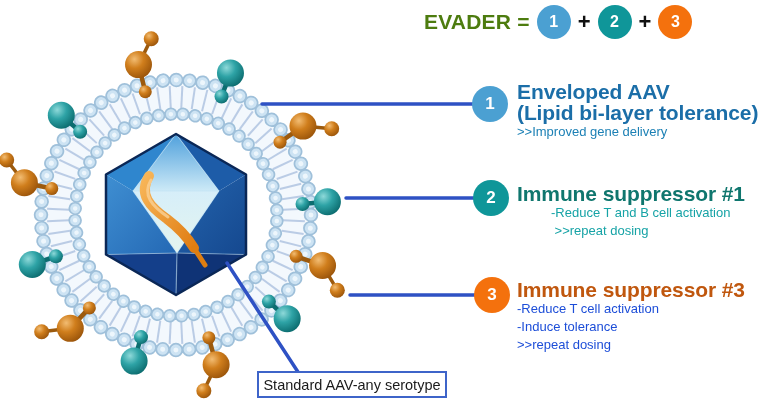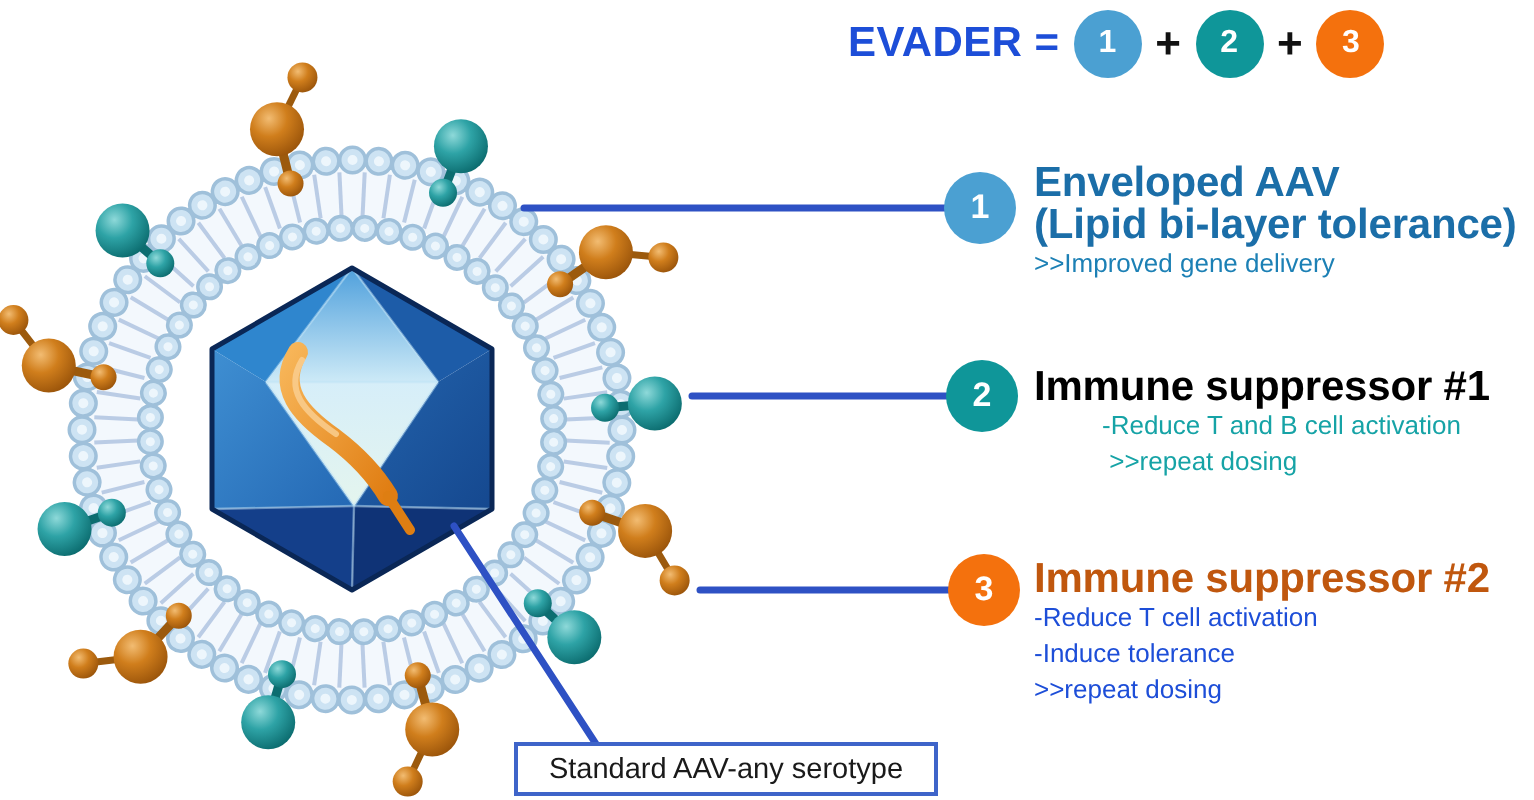--- a/index.html
+++ b/index.html
@@ -4,44 +4,44 @@
 <style>
   html,body{margin:0;padding:0;background:#fff;}
   .stage{
     position:relative;width:767px;height:400px;overflow:hidden;background:#fff;
     font-family:"Liberation Sans",sans-serif;
   }
   .stage svg{position:absolute;left:0;top:0;}
   .abs{position:absolute;}
   
   .evader{left:424px;top:3px;height:38px;display:flex;align-items:center;gap:7px;}
-  .evader-label{font-size:21px;font-weight:bold;color:#1d4ed8;letter-spacing:.2px;}
+  .evader-label{font-size:21px;font-weight:bold;color:#4d7c0f;letter-spacing:.2px;}
   .plus{font-size:22px;font-weight:bold;color:#111;line-height:1;}
   .badge{
     border-radius:50%;color:#fff;font-weight:bold;
     display:flex;align-items:center;justify-content:center;
   }
   .badge.sm{width:34px;height:34px;font-size:16px;}
   .badge.md{width:36px;height:36px;font-size:17px;}
   .c-blue{background:#4BA0D2;}
   .c-teal{background:#0F9699;}
   .c-orange{background:#F4710D;}
   
   .ann{white-space:nowrap;}
   .ann-title{font-size:21px;font-weight:bold;line-height:21px;letter-spacing:-.1px;}
   .ann-bullet{font-size:13px;line-height:18px;white-space:pre;}
   .t-blue{color:#1B6EA8;}
   .b-blue{color:#1C80B5;}
-  .t-teal{color:#000000;}
+  .t-teal{color:#0f766e;}
   .b-teal{color:#16A3A6;margin-left:34px;}
   .t-orange{color:#C0570E;}
   .b-orange{color:#1d4ed8;}
   
   .callout-box{
-    left:257px;top:371px;width:212px;height:27px;
+    left:257px;top:371px;width:190px;height:27px;
     background:#fff;border:2px solid #3E64C9;box-sizing:border-box;
     display:flex;align-items:center;justify-content:center;
     font-size:14.5px;color:#1a1a1a;
   }
 </style>
 </head>
 <body>
 
 <div class="stage">
 
@@ -263,21 +263,21 @@
 
   <div class="abs badge md c-teal" style="left:473px;top:180px;">2</div>
   <div class="abs ann" style="left:517px;top:183px;">
     <div class="ann-title t-teal">Immune suppressor #1</div>
     <div class="ann-bullet b-teal">-Reduce T and B cell activation</div>
     <div class="ann-bullet b-teal"> &gt;&gt;repeat dosing</div>
   </div>
 
   <div class="abs badge md c-orange" style="left:474px;top:277px;">3</div>
   <div class="abs ann" style="left:517px;top:279px;">
-    <div class="ann-title t-orange">Immune suppressor #2</div>
+    <div class="ann-title t-orange">Immune suppressor #3</div>
     <div class="ann-bullet b-orange">-Reduce T cell activation</div>
     <div class="ann-bullet b-orange">-Induce tolerance</div>
     <div class="ann-bullet b-orange">&gt;&gt;repeat dosing</div>
   </div>
 
   <div class="abs callout-box">
     <span>Standard AAV-any serotype</span>
   </div>
 
 </div>

